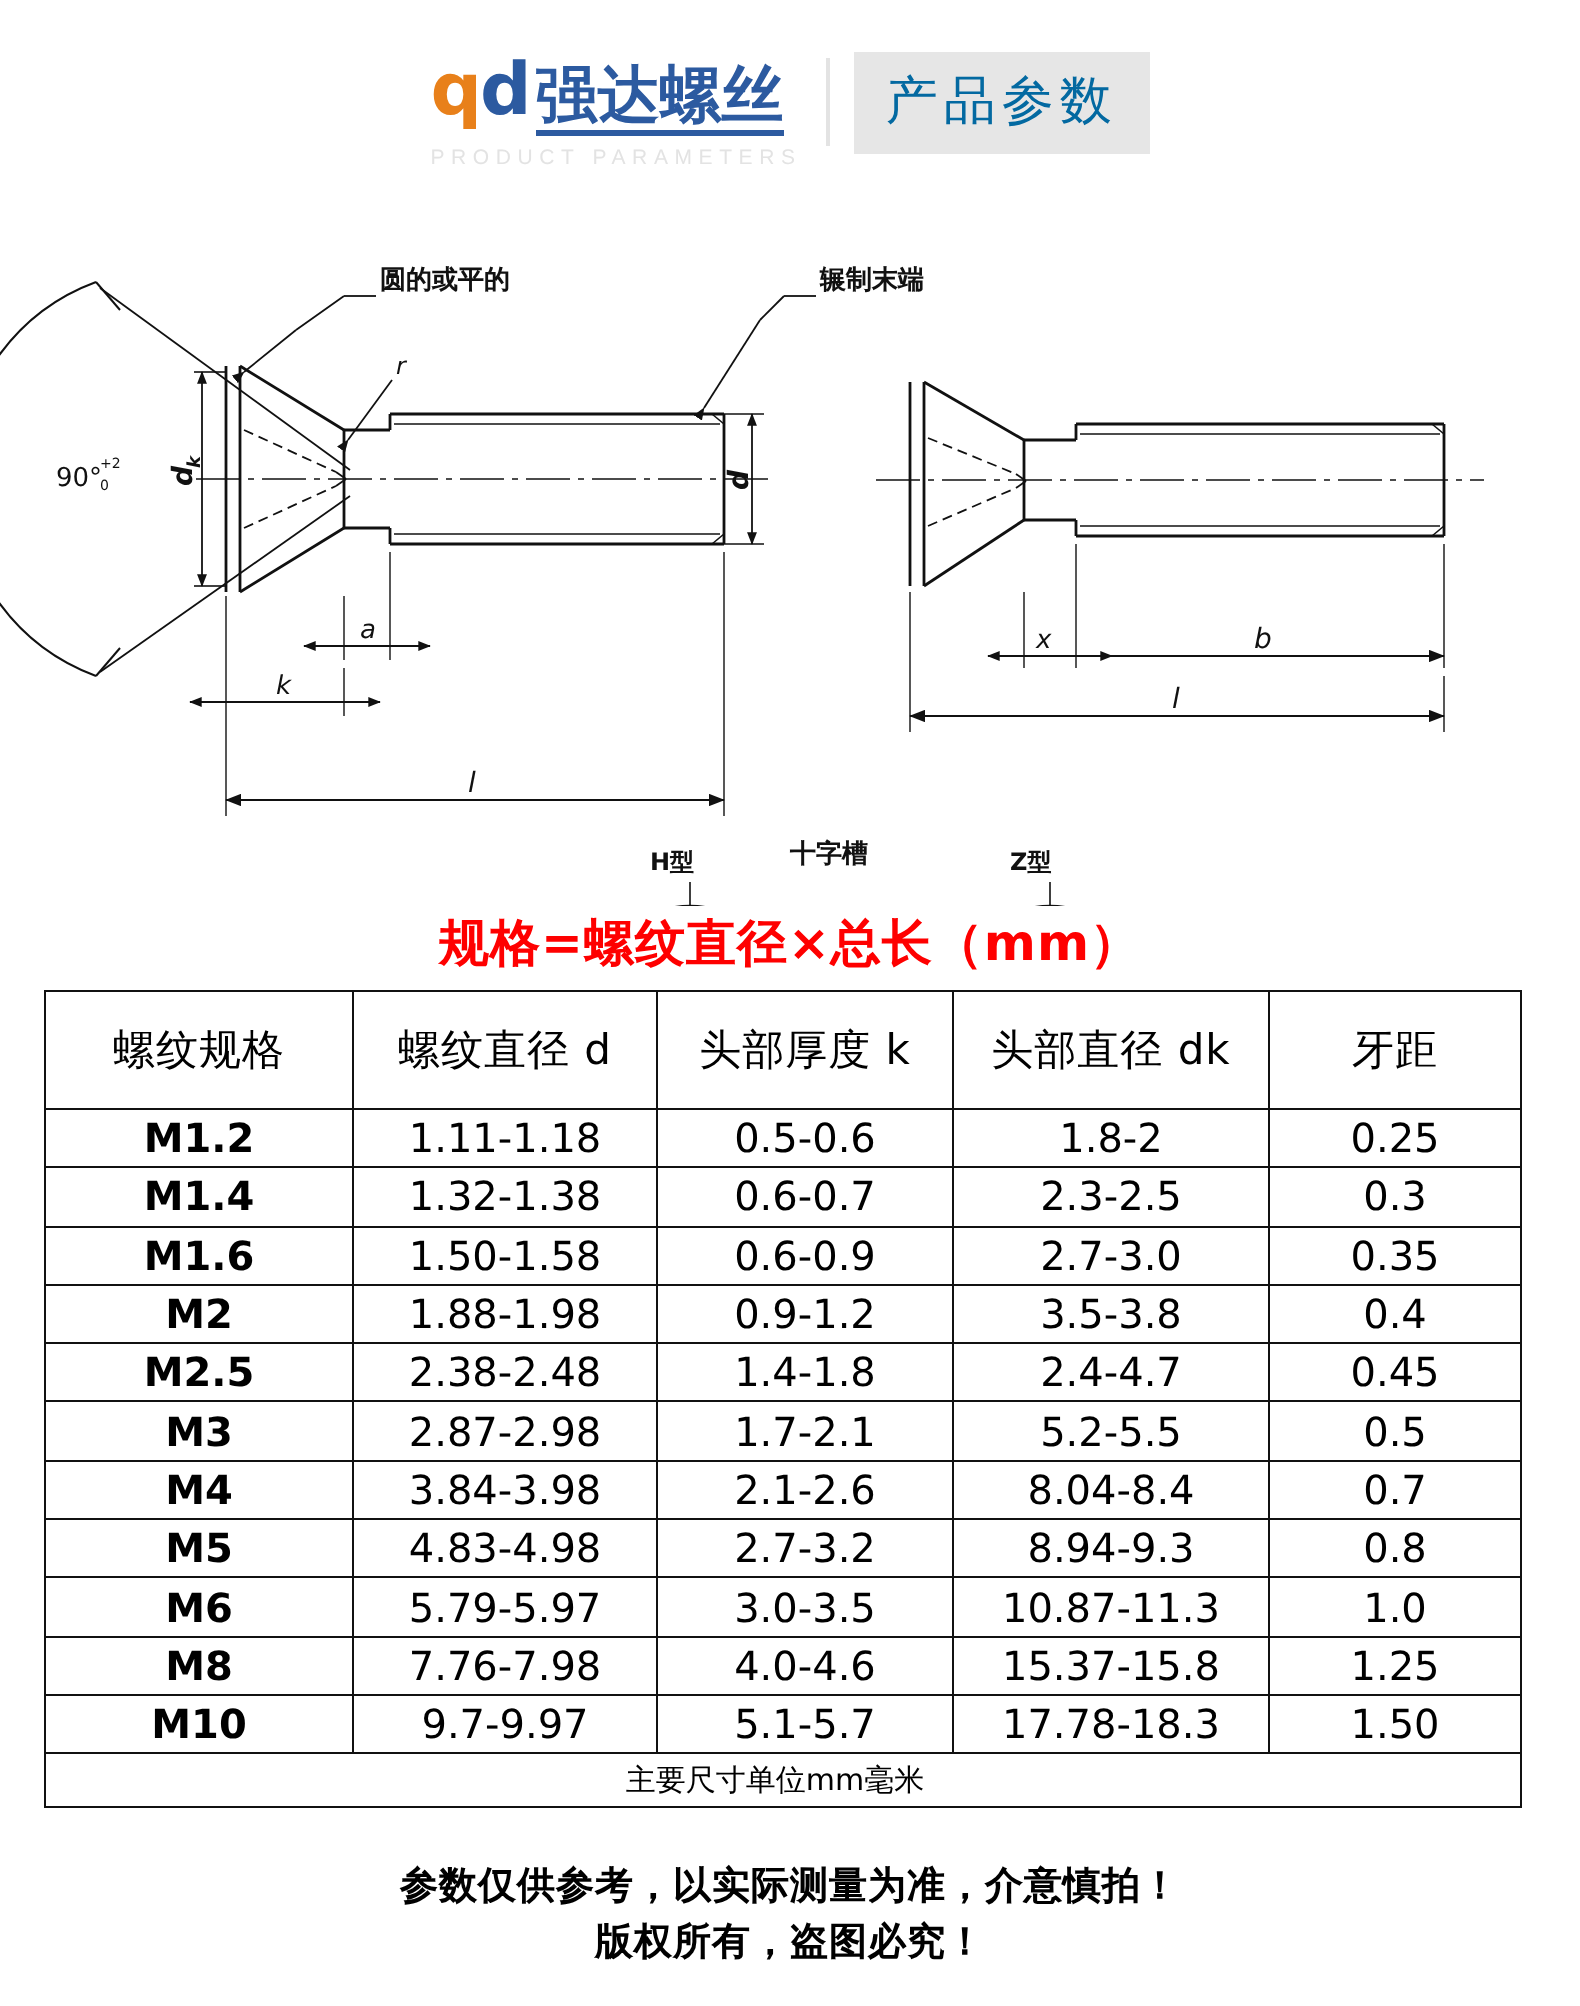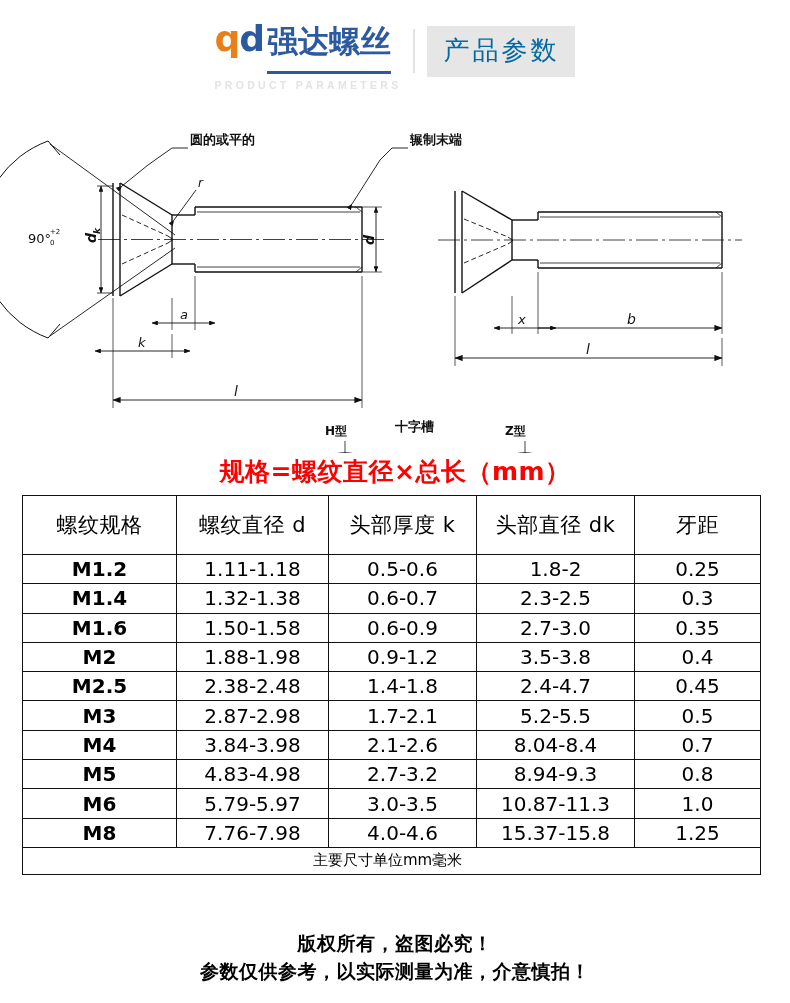--- a/index.html
+++ b/index.html
@@ -55,31 +55,31 @@
     letter-spacing: -1px;
     margin-right: 3px;
   }
   .logo-cn {
     font-family: "DejaVu Sans", sans-serif;
     font-size: 31px;
     font-weight: 700;
     color: #2c5aa0;
     letter-spacing: 0px;
     border-bottom: 3px solid #2c5aa0;
-    padding-bottom: 14px;
+    padding-bottom: 1px;
     position: relative;
     top: 1px;
   }
   .logo-sub {
     font-family: "Liberation Sans", sans-serif;
     font-size: 10.5px;
     letter-spacing: 3.3px;
     color: #e3e3e3;
     margin-top: 6px;
-    font-weight: 700;
+    font-weight: 400;
   }
   .logo-divider {
     width: 2px;
     height: 44px;
     background: #e3e3e3;
     margin: 0 12px;
     align-self: center;
     position: relative;
     top: -4px;
   }
@@ -474,23 +474,30 @@
         <td>10.87-11.3</td>
         <td>1.0</td>
       </tr>
       <tr>
         <td class="spec-name">M8</td>
         <td>7.76-7.98</td>
         <td>4.0-4.6</td>
         <td>15.37-15.8</td>
         <td>1.25</td>
       </tr>
+      <tr>
+        <td class="spec-name">M10</td>
+        <td>9.7-9.97</td>
+        <td>5.1-5.7</td>
+        <td>17.78-18.3</td>
+        <td>1.50</td>
+      </tr>
       <tr class="unit-note-row">
         <td colspan="5">主要尺寸单位mm毫米</td>
       </tr>
     </tbody>
   </table>
 </div>
 
 <div class="footer-notes">
+  <div>参数仅供参考，以实际测量为准，介意慎拍！</div>
   <div>版权所有，盗图必究！</div>
-  <div>参数仅供参考，以实际测量为准，介意慎拍！</div>
 </div>
 
 </body></html>

